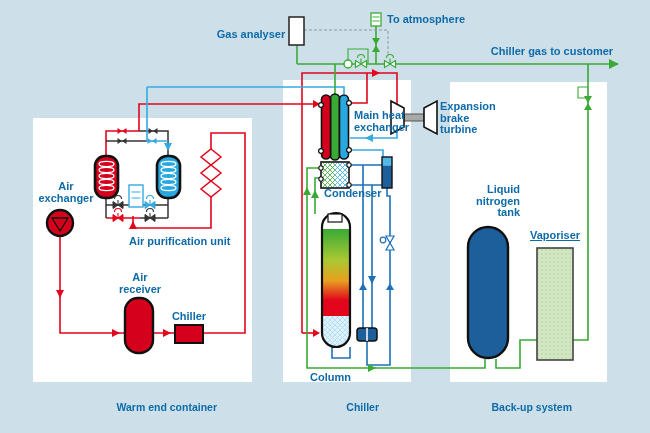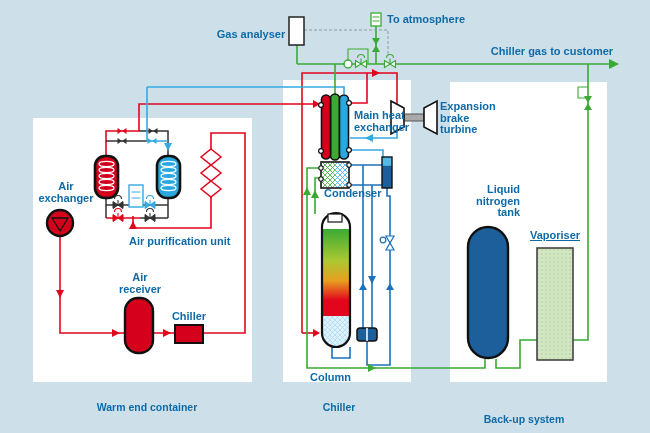--- a/index.html
+++ b/index.html
@@ -11,21 +11,21 @@
   .panel{position:absolute;background:#ffffff;}
   .lbl{
     position:absolute;color:#0e6ba8;font-weight:bold;
     font-size:11px;line-height:11.5px;white-space:normal;
   }
   .lbl.nowrap{white-space:nowrap;}
   .lbl.center{text-align:center;}
   .lbl.right{text-align:center;}
   .caption{
     position:absolute;top:401px;color:#0e6ba8;font-weight:bold;
-    font-size:10.5px;text-align:center;white-space:nowrap;
+    font-size:10.5px;text-align:right;white-space:nowrap;
   }
   svg{position:absolute;left:0;top:0;}
 </style>
 </head>
 <body>
 
 <div class="panel" style="left:33px;top:118px;width:219px;height:264px;"></div>
 <div class="panel" style="left:283px;top:80px;width:128px;height:302px;"></div>
 <div class="panel" style="left:450px;top:82px;width:157px;height:300px;"></div>
 
@@ -329,13 +329,13 @@
 <div class="lbl" style="left:354px;top:110px;width:52px;">Main heat exchanger</div>
 <div class="lbl nowrap" style="left:324px;top:188px;">Condenser</div>
 <div class="lbl nowrap" style="left:310px;top:372px;">Column</div>
 <div class="lbl" style="left:440px;top:101px;width:54px;">Expansion brake turbine</div>
 
 <div class="lbl center" style="left:456px;top:184px;width:64px;text-align:right;">Liquid nitrogen tank</div>
 <div class="lbl center nowrap" style="left:527px;top:230px;width:56px;text-decoration:underline;">Vaporiser</div>
 
 <div class="caption" style="left:77px;width:140px;">Warm end container</div>
 <div class="caption" style="left:299px;width:80px;">Chiller</div>
-<div class="caption" style="left:464px;width:120px;margin-top:12px;">Back-up system</div>
+<div class="caption" style="left:452px;width:120px;">Back-up system</div>
 
 </body></html>

